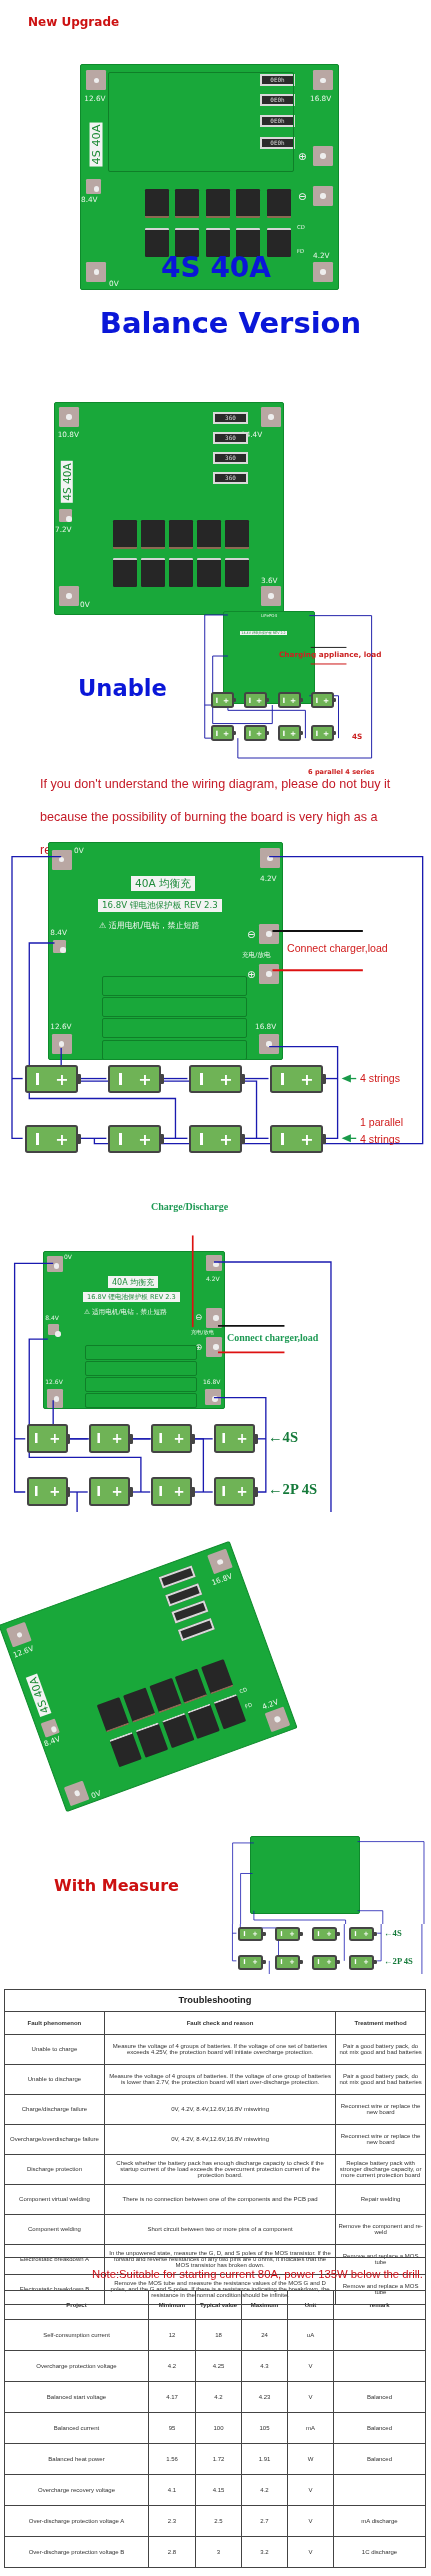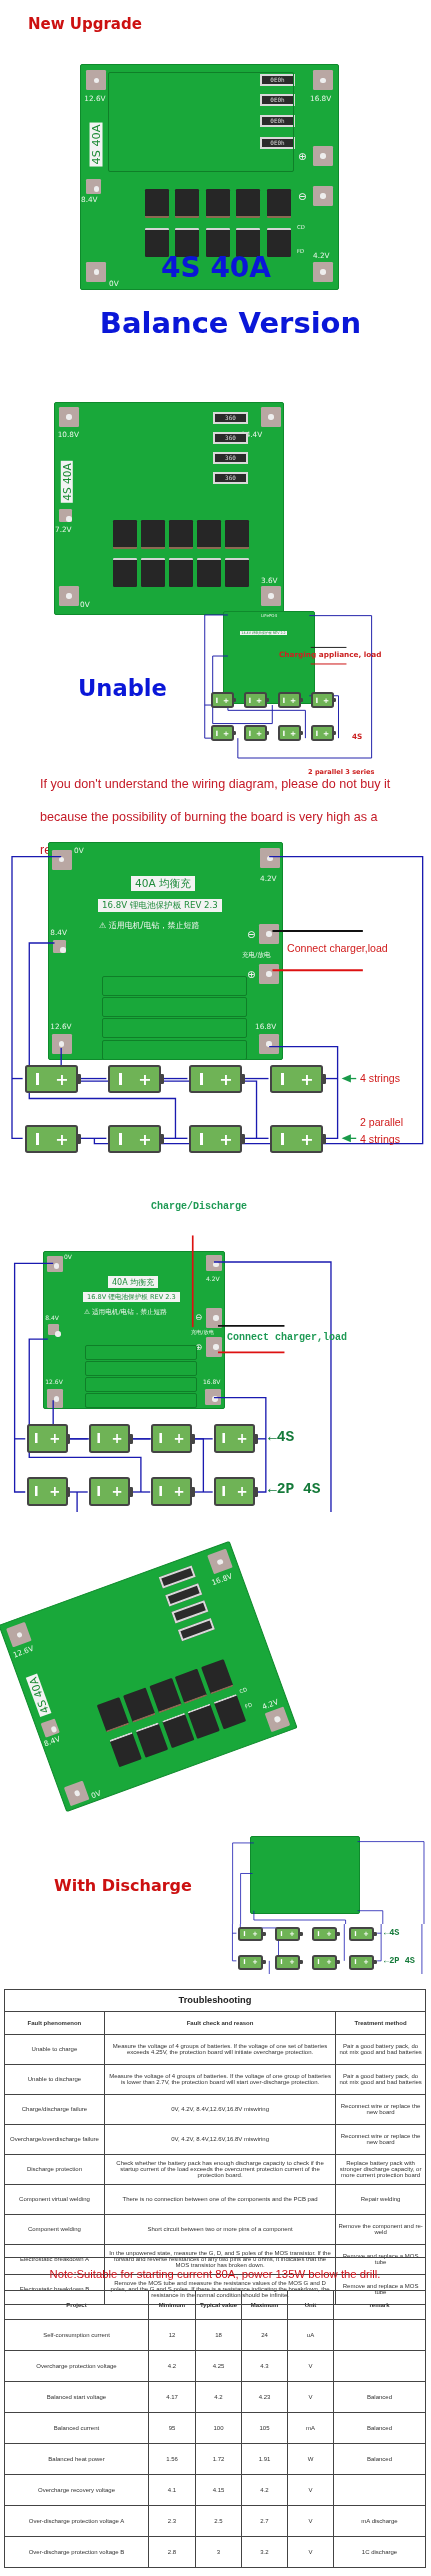--- a/index.html
+++ b/index.html
@@ -2,21 +2,21 @@
 <html style="font-size:10.6px"><head>
 <meta charset="utf-8">
 <style>
   * { box-sizing: border-box; margin: 0; padding: 0; }
   body { width: 432px; background: #ffffff; font-family: "Liberation Sans", sans-serif; color: #222; }
   .section { position: relative; width: 432px; }
 
   
   .h-red { color: #cc1111; font-family: "DejaVu Sans", sans-serif; font-weight: bold; }
   .h-blue { color: #0a17d8; font-family: "DejaVu Sans", sans-serif; font-weight: bold; }
-  .h-green { color: #1f9a55; font-family: Liberation Mono, monospace; font-weight: bold; }
+  .h-green { color: #1f9a55; font-family: Liberation Serif, serif; font-weight: bold; }
 
   
   .pcb { position: absolute; background: #19a83a; border: 1.3px solid #0f8a2c; border-radius: 2px; overflow: hidden; }
   .pcb .pad { position: absolute; width: 20px; height: 20px; background: #b9a7a3; border-radius: 1.3px; }
   .pcb .pad::after { content: ""; position: absolute; left: 7.3px; top: 7.3px; width: 5.3px; height: 5.3px; border-radius: 50%; background: #eee; }
   .pcb .lbl { position: absolute; color: #eaf6ea; font-size: 7.3px; font-family: "DejaVu Sans", sans-serif; }
   .pcb .res { position: absolute; width: 35px; height: 12px; background: #2b2b2b; border: 2px solid #d9d9d9; color: #ddd; font-size: 6px; text-align: center; line-height: 8px; font-family: "DejaVu Sans Mono", monospace; }
   .pcb .mos { position: absolute; width: 24px; height: 29px; background: #262626; border-radius: 1.3px; }
   .pcb .mos.top { border-bottom: 2.7px solid #8b6a52; }
   .pcb .mos.bot { border-top: 2.7px solid #d5d5d5; }
@@ -32,30 +32,30 @@
 
   
   svg.wires { position: absolute; left: 0; top: 0; pointer-events: none; }
 
   
   table { border-collapse: collapse; width: 422px; margin-left: 4px; font-family: "Liberation Sans", sans-serif; }
   td, th { border: 0.7px solid #444; text-align: center; vertical-align: middle; font-size: 6px; color: #333; padding: 1.3px 2px; font-weight: normal; }
   .ts-title { font-size: 9.3px; font-weight: bold; color: #222; height: 22.6px; margin-left: 32px; }
   .ts-head td { height: 22.6px; font-weight: bold; font-size: 6px; }
   .ts-row td { height: 30px; }
-  .note-cell { font-size: 11.3px; color: #d0121b; height: 33px; }
+  .note-cell { font-size: 11.3px; color: #d0121b; height: 33px; text-align: right; }
   .param-title { font-size: 9.3px; font-weight: bold; color: #222; height: 24px; }
   .param-head td { height: 29px; font-weight: bold; }
   .param-row td { height: 31px; }
 </style>
 </head>
 <body>
 
 <div class="section" style="height:362px;">
-  <div class="h-red" style="position:absolute;left:28px;top:14.6px;font-size:15px;">New Upgrade</div>
+  <div class="h-red" style="position:absolute;left:28px;top:14.6px;font-size:12px;">New Upgrade</div>
 
   <div class="pcb" style="left:80px;top:64px;width:259px;height:226px;">
     <div class="pad" style="left:5.3px;top:5.3px;"></div>
     <div class="lbl" style="left:3.3px;top:29px;">12.6V</div>
     <div class="pad" style="left:232px;top:5.3px;"></div>
     <div class="lbl" style="left:229px;top:29px;">16.8V</div>
     <div class="pad" style="left:5.3px;top:114px;width:14.6px;height:14.6px;"></div>
     <div class="lbl" style="left:0px;top:130px;">8.4V</div>
     <div class="pad" style="left:232px;top:197px;"></div>
     <div class="lbl" style="left:232px;top:186px;">4.2V</div>
@@ -166,21 +166,21 @@
         <span>I</span>
         <span>+</span>
       </div>
     <div class="batt" style="left:311px;top:81px;width:22.6px;height:16px;font-size:7.3px;">
         <span>I</span>
         <span>+</span>
       </div>
   </div>
   <div class="h-red" style="position:absolute;left:279px;top:39px;font-size:7.3px;color:#cc2222;">Charging appliance, load</div>
   <div class="h-red" style="position:absolute;left:352px;top:121px;font-size:7.3px;color:#cc2222;">4S</div>
-  <div class="h-red" style="position:absolute;left:308px;top:157px;font-size:6.6px;color:#cc2222;">2 parallel 3 series</div>
+  <div class="h-red" style="position:absolute;left:308px;top:157px;font-size:6.6px;color:#cc2222;">6 parallel 4 series</div>
 </div>
 
 <div class="section" style="height:78px;">
   <div style="position:absolute;left:40px;top:8px;width:359px;font-size:12.6px;line-height:33px;color:#c41a26;font-family:'Liberation Sans',sans-serif;">If you don't understand the wiring diagram, please do not buy it because the possibility of burning the board is very high as a result of wiring wrong line.</div>
 </div>
 
 <div class="section" style="height:307px;">
   <div class="pcb" style="left:48px;top:4px;width:235px;height:218px;">
     <div class="pad" style="left:2.7px;top:6.6px;"></div>
     <div class="lbl" style="left:25px;top:2.7px;">0V</div>
@@ -257,21 +257,21 @@
         <span>I</span>
         <span>+</span>
       </div>
     <div class="batt" style="left:270px;top:287px;width:53px;height:28px;font-size:16px;">
         <span>I</span>
         <span>+</span>
       </div>
   </div>
   <div style="position:absolute;left:287px;top:104px;font-size:10.6px;color:#d01a1a;">Connect charger,load</div>
   <div style="position:absolute;left:360px;top:234px;font-size:10.6px;color:#d01a1a;">4 strings</div>
-  <div style="position:absolute;left:360px;top:278px;font-size:10.6px;color:#d01a1a;">2 parallel</div>
+  <div style="position:absolute;left:360px;top:278px;font-size:10.6px;color:#d01a1a;">1 parallel</div>
   <div style="position:absolute;left:360px;top:295px;font-size:10.6px;color:#d01a1a;">4 strings</div>
 </div>
 
 <div class="section" style="height:367px;">
   <div class="h-green" style="position:absolute;left:151px;top:56px;font-size:10px;">Charge/Discharge</div>
   <div class="pcb" style="left:43px;top:106px;width:182px;height:158px;">
     <div class="pad" style="left:2.7px;top:4px;width:16px;height:16px;"></div>
     <div class="lbl" style="left:20px;top:1.3px;font-size:6px;">0V</div>
     <div class="pad" style="left:162px;top:2.7px;width:16px;height:16px;"></div>
     <div class="lbl" style="left:162px;top:22.6px;font-size:6px;">4.2V</div>
@@ -377,21 +377,21 @@
     <div class="mos top" style="left:120px;top:108px;"></div>
     <div class="mos top" style="left:147px;top:108px;"></div>
     <div class="mos top" style="left:175px;top:108px;"></div>
     <div class="mos bot" style="left:64px;top:145px;"></div>
     <div class="mos bot" style="left:92px;top:145px;"></div>
     <div class="mos bot" style="left:120px;top:145px;"></div>
     <div class="mos bot" style="left:147px;top:145px;"></div>
     <div class="mos bot" style="left:175px;top:145px;"></div>
   </div>
 
-  <div class="h-red" style="position:absolute;left:54px;top:364px;font-size:16px;color:#cc1111;">With Discharge</div>
+  <div class="h-red" style="position:absolute;left:54px;top:364px;font-size:16px;color:#cc1111;">With Measure</div>
 
   <div class="pcb" style="left:250px;top:324px;width:110px;height:78px;"></div>
   <svg class="wires" width="432" height="412" viewBox="0 0 650 620">
     <g stroke="#1a1ab0" stroke-width="1.2" fill="none">
       <polyline points="382,498 350,498 350,620"></polyline>
       <polyline points="538,496 638,496 638,620"></polyline>
       <polyline points="380,544 362,544 362,620"></polyline>
       <polyline points="382,600 382,614 520,614 520,620"></polyline>
       <polyline points="538,600 576,600 576,620"></polyline>
     </g>

